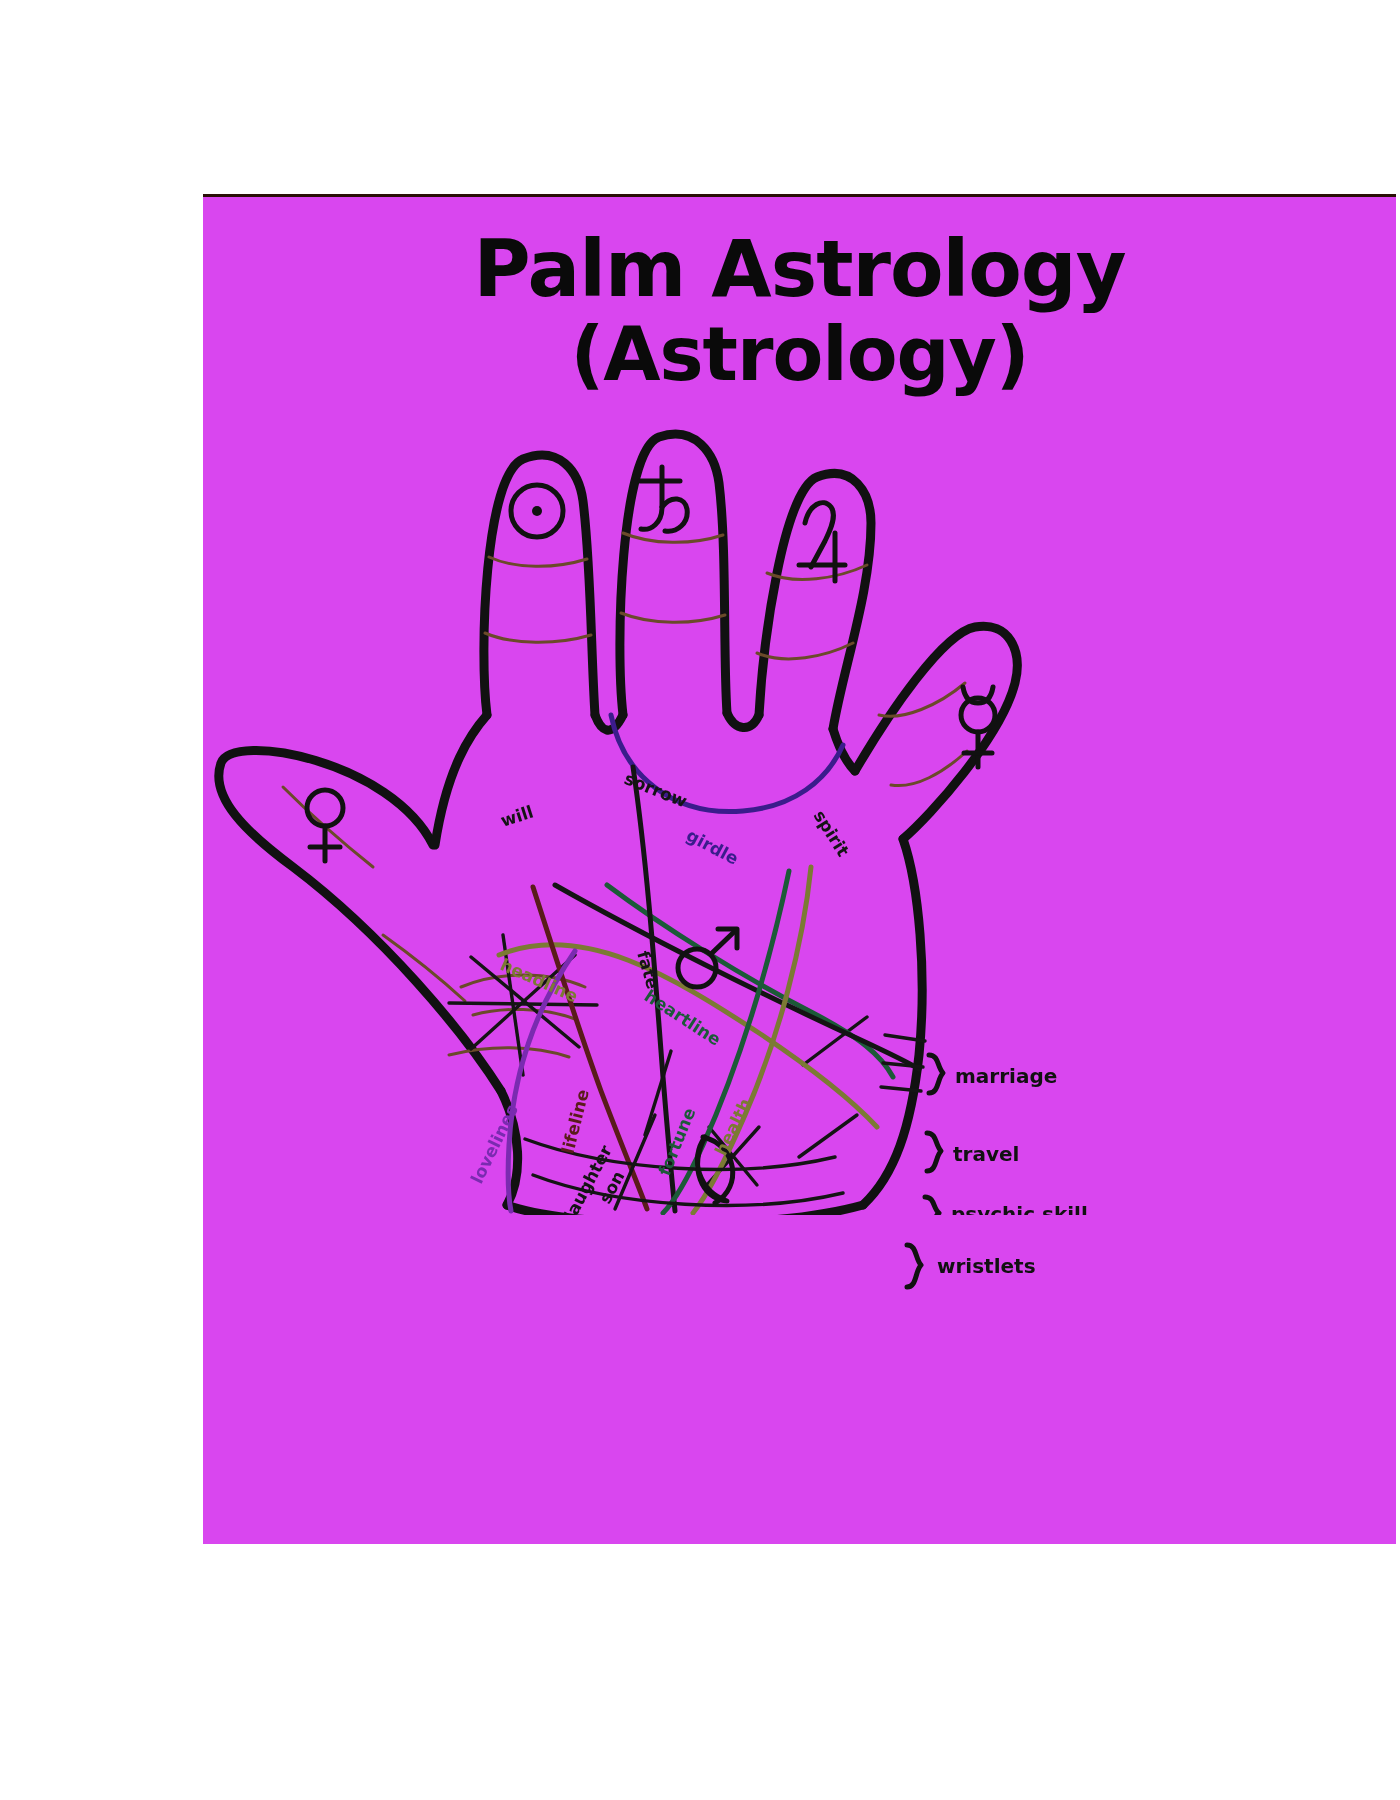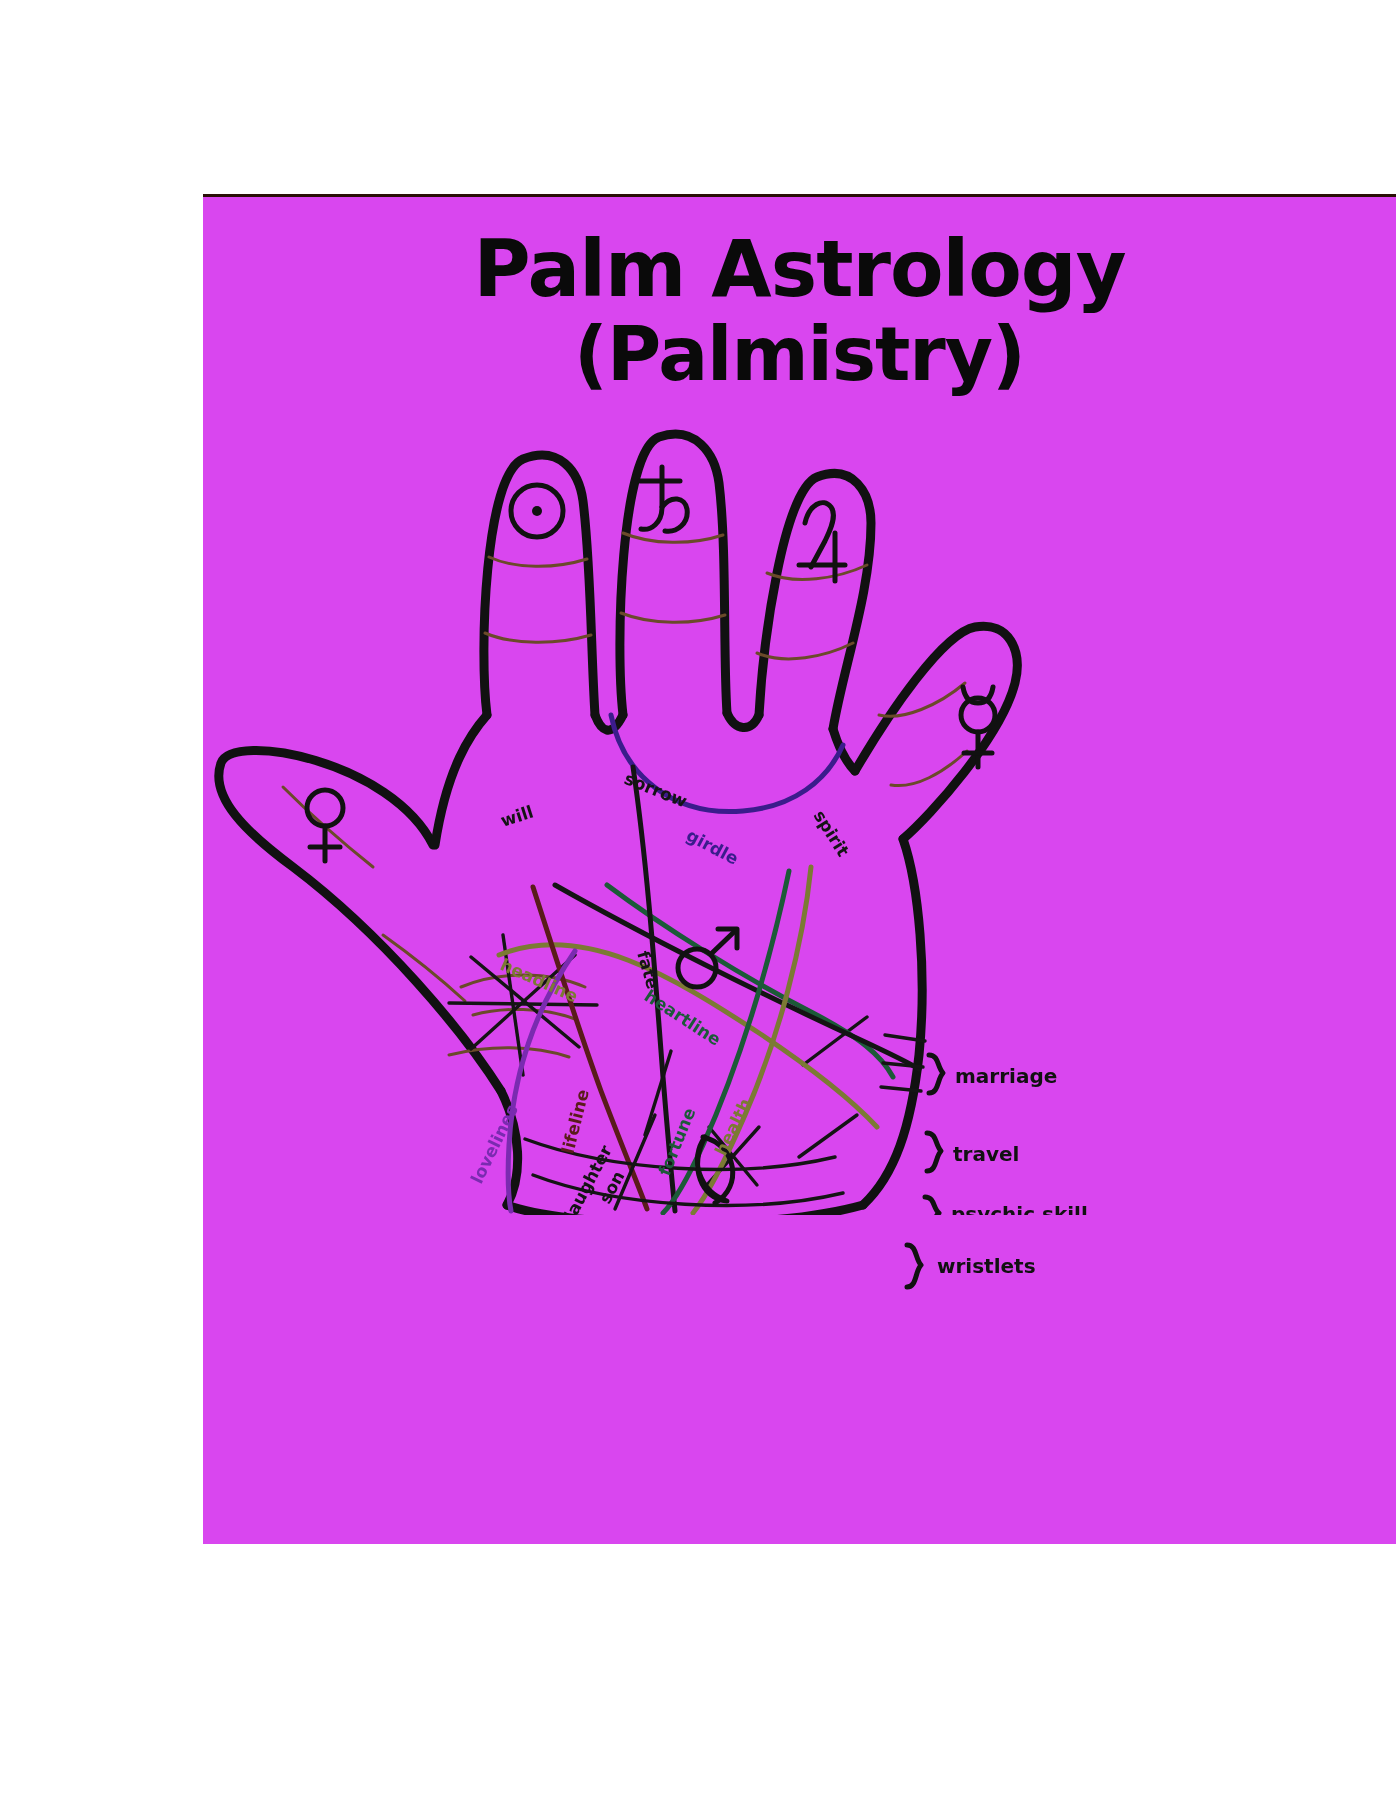--- a/index.html
+++ b/index.html
@@ -128,21 +128,21 @@
 </style>
 </head>
 <body>
 
 <div id="page">
 
   <div id="cover">
 
     <div id="title-block">
       <span class="title-line l1">Palm Astrology</span>
-      <span class="title-line l2">(Palmistry)</span>
+      <span class="title-line l2">(Astrology)</span>
     </div>
 
     <div id="palm-wrap">
       <svg id="palm" width="995" height="800" viewBox="0 0 995 800" xmlns="http://www.w3.org/2000/svg">
 
         <g>
 
           <path class="hand-outline" d="M284 300 C276 236 282 60 320 44 C356 30 376 56 380 86 C388 150 388 238 392 300"></path>
 
           <path class="hand-outline" d="M420 300 C412 230 418 36 456 22 C492 10 512 38 516 68 C524 134 520 240 524 298"></path>

